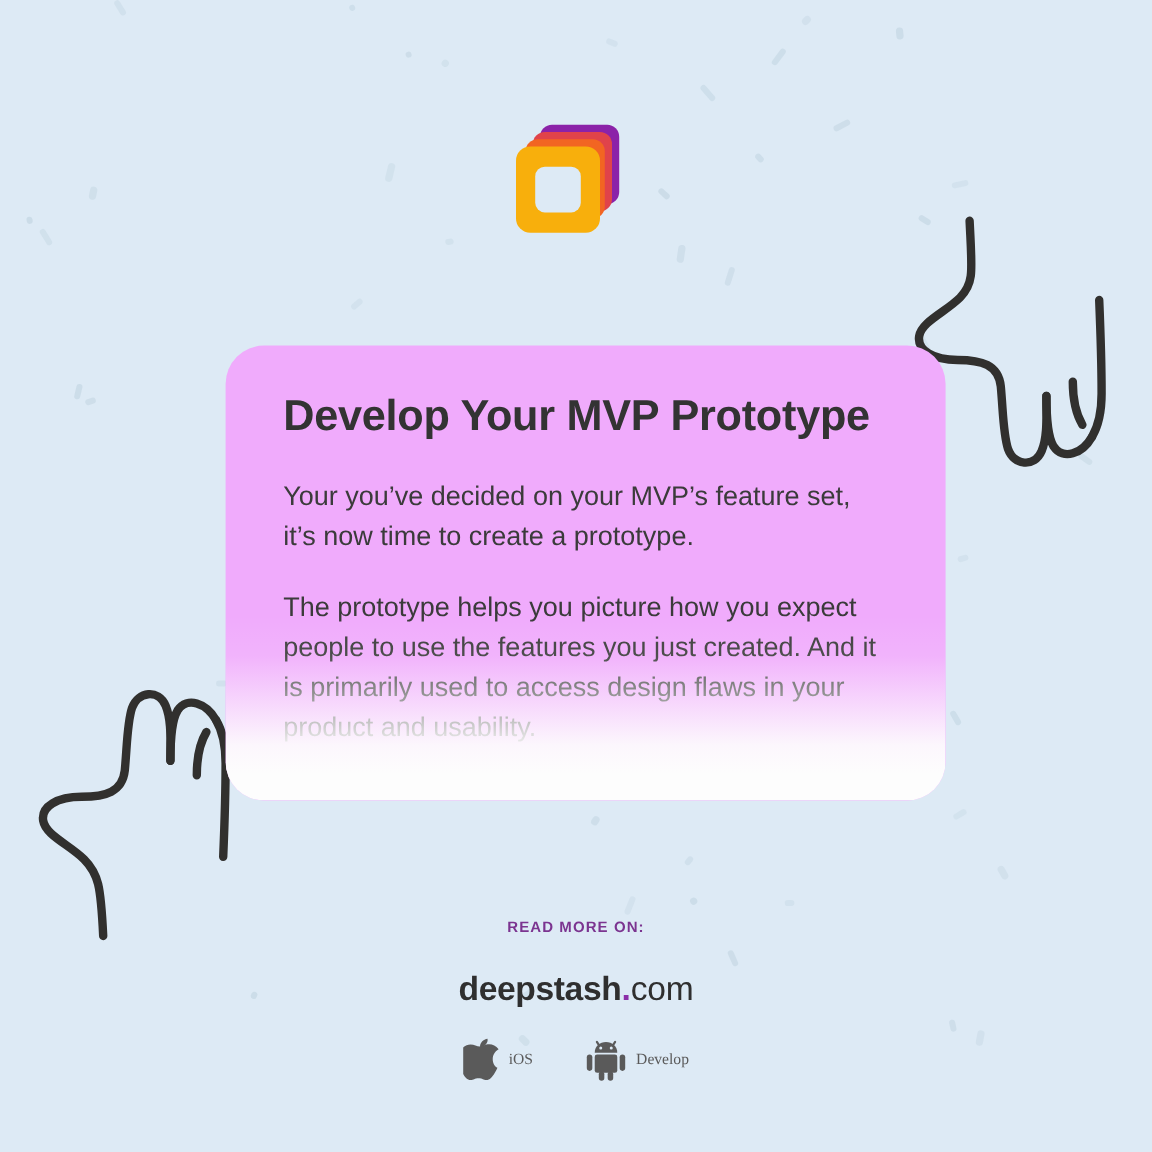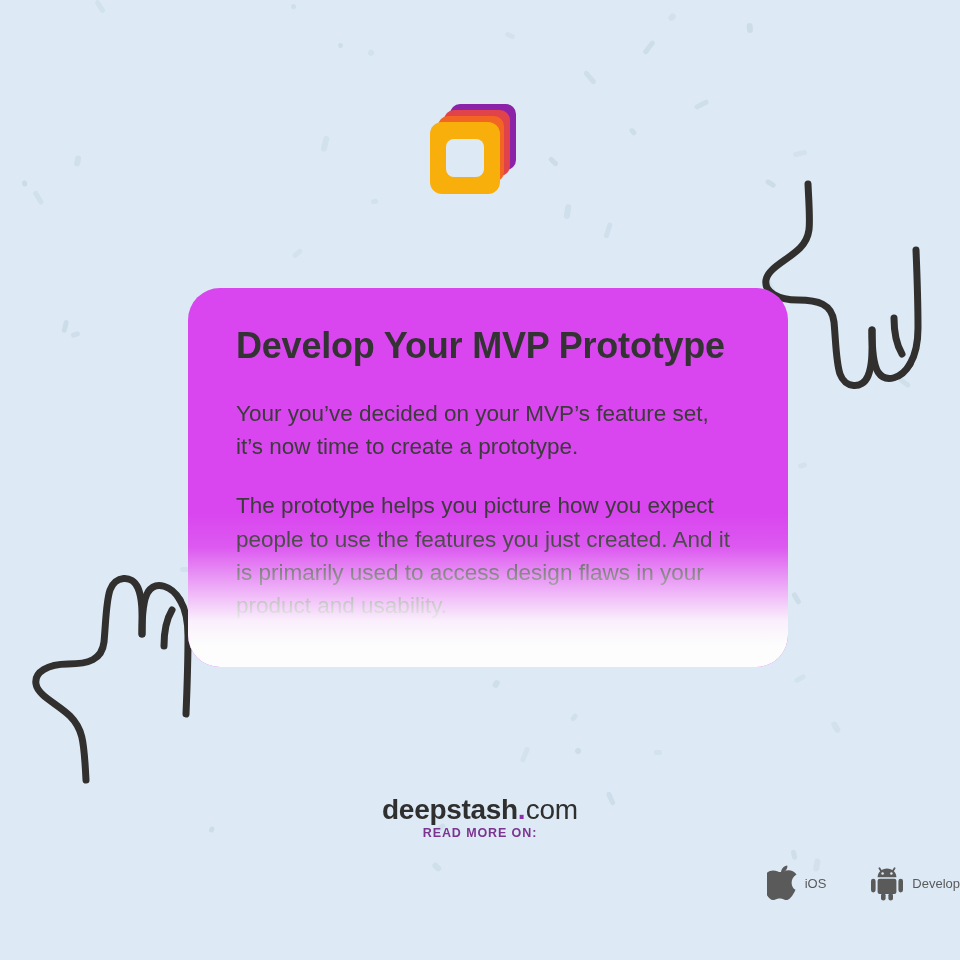--- a/index.html
+++ b/index.html
@@ -71,21 +71,21 @@
     width:38px; height:38px;
     background:#ddeaf5;
     border-radius:8px;
   }
 
   
   #card {
     position:absolute;
     left:188px; top:288px;
     width:600px; height:379px;
-    background:#d946ef;
+    background:#f0abfc;
     border-radius:32px;
     overflow:hidden;
   }
   #card-inner {
     padding:33px 48px 0 48px;
   }
   #card-title {
     font-size:36px;
     font-weight:bold;
     line-height:1.38;
@@ -129,23 +129,24 @@
     color:#2f2f2f;
     white-space:nowrap;
   }
   #wordmark .wm-bold   { font-weight:bold; letter-spacing:-0.3px; }
   #wordmark .wm-dot    { color:#8b2fa8; font-weight:bold; }
   #wordmark .wm-light  { font-weight:normal; letter-spacing:-0.2px; }
 
   #stores {
     margin-top:25px;
     display:flex;
-    justify-content:flex-end;
+    justify-content:center;
     align-items:center;
     gap:44px;
+    font-family:Liberation Serif, serif;
   }
   .store {
     display:flex;
     align-items:center;
     gap:8px;
   }
   .store svg { display:block; fill:#5a5a5a; }
   .store-label {
     font-size:13px;
     color:#5a5a5a;
@@ -250,25 +251,25 @@
     <div id="card-inner">
       <h1 id="card-title">Develop Your MVP Prototype</h1>
       <p class="card-para">Your you’ve decided on your MVP’s feature set, it’s now time to create a prototype.</p>
       <p class="card-para">The prototype helps you picture how you expect people to use the features you just created. And it is primarily used to access design flaws in your product and usability.</p>
     </div>
     <div id="card-fade"></div>
   </div>
 
   <div id="footer">
 
+    <div id="read-more">READ MORE ON:</div>
+
     <div id="wordmark">
       <span class="wm-bold">deepstash</span><span class="wm-dot">.</span><span class="wm-light">com</span>
     </div>
-
-    <div id="read-more">READ MORE ON:</div>
 
     <div id="stores">
 
       <div class="store">
         <span>
           <svg width="30" height="36" viewBox="0 0 30 36" xmlns="http://www.w3.org/2000/svg">
             <path d="M20.3 0.6c-1.6 0.1-3.5 1.1-4.6 2.4-1 1.2-1.9 3-1.6 4.7 1.8 0.1 3.6-0.9 4.7-2.2
                      1.1-1.3 1.8-3 1.5-4.9z"></path>
             <path d="M24.9 24.7c-0.9 2.1-1.4 3-2.5 4.8-1.6 2.5-3.9 5.6-6.7 5.6-2.5 0-3.1-1.6-6.5-1.6
                      -3.4 0-4.1 1.6-6.6 1.6-2.8 0-4.9-2.8-6.5-5.3C-8.3 22.7-8.8 14.5-5.9 10.2

